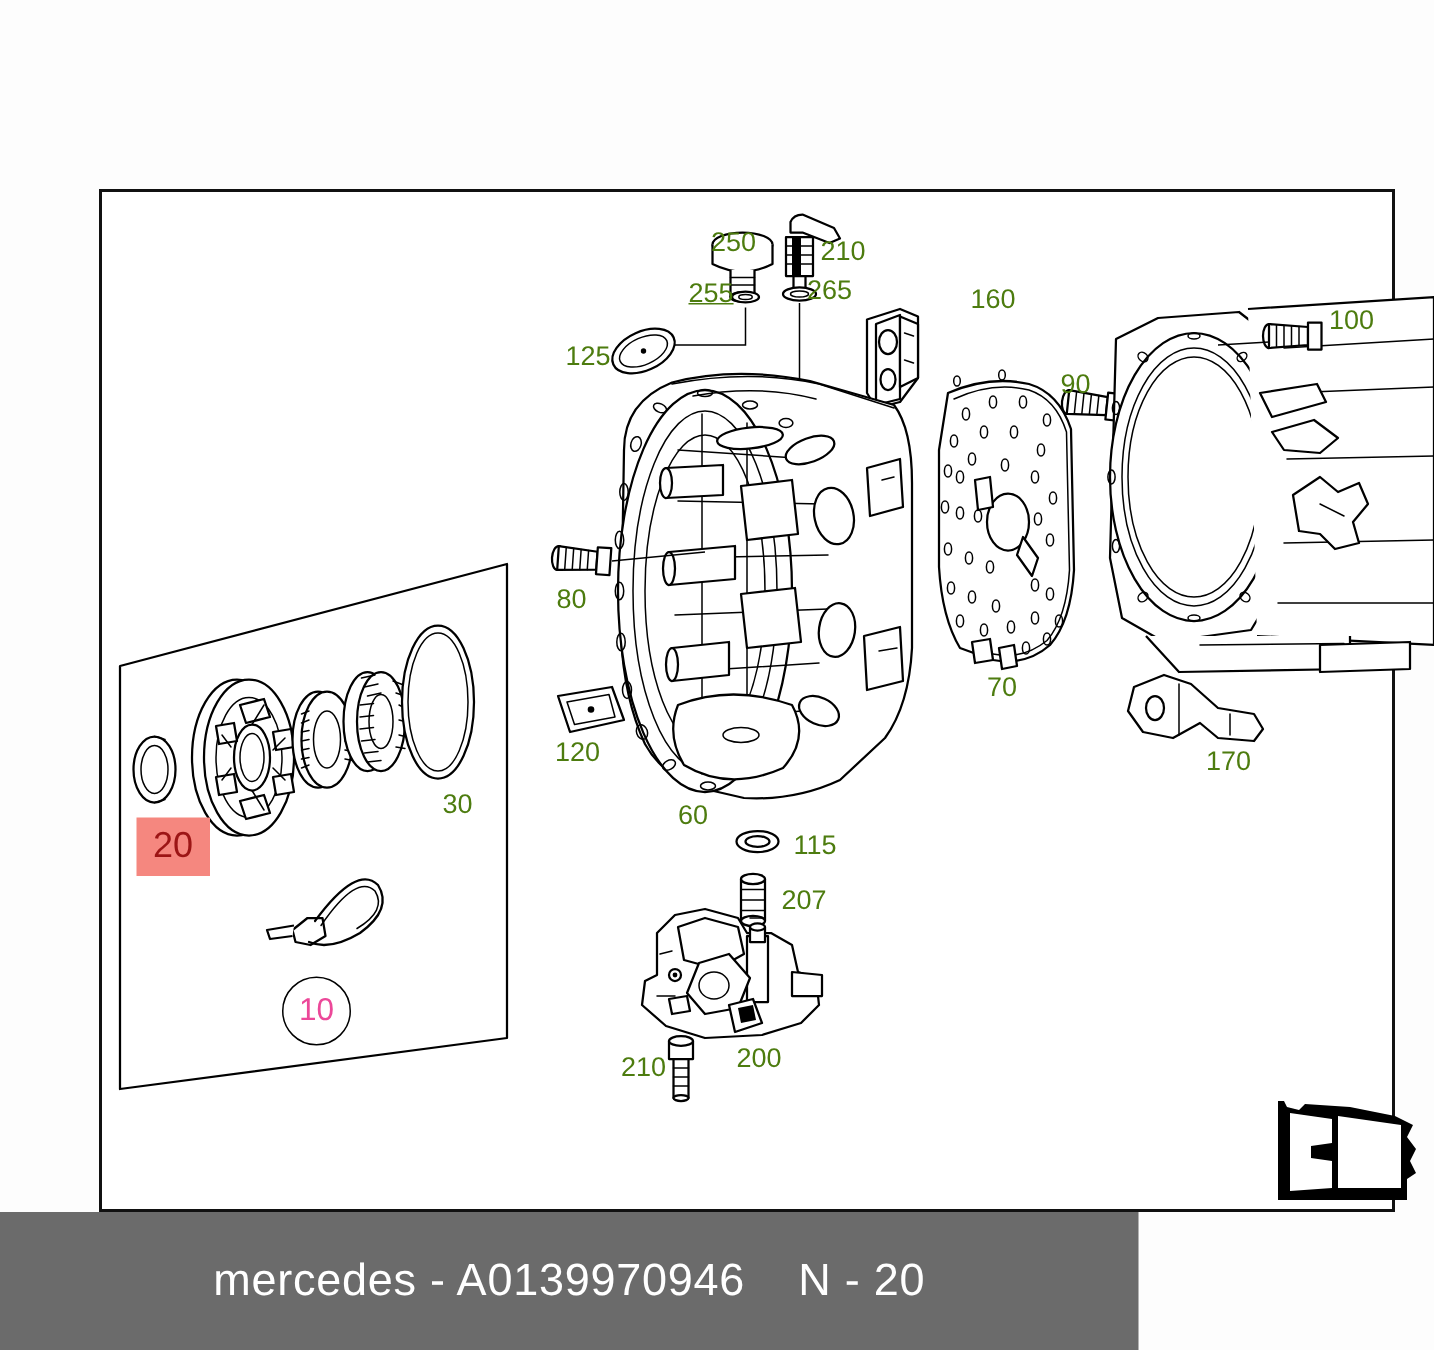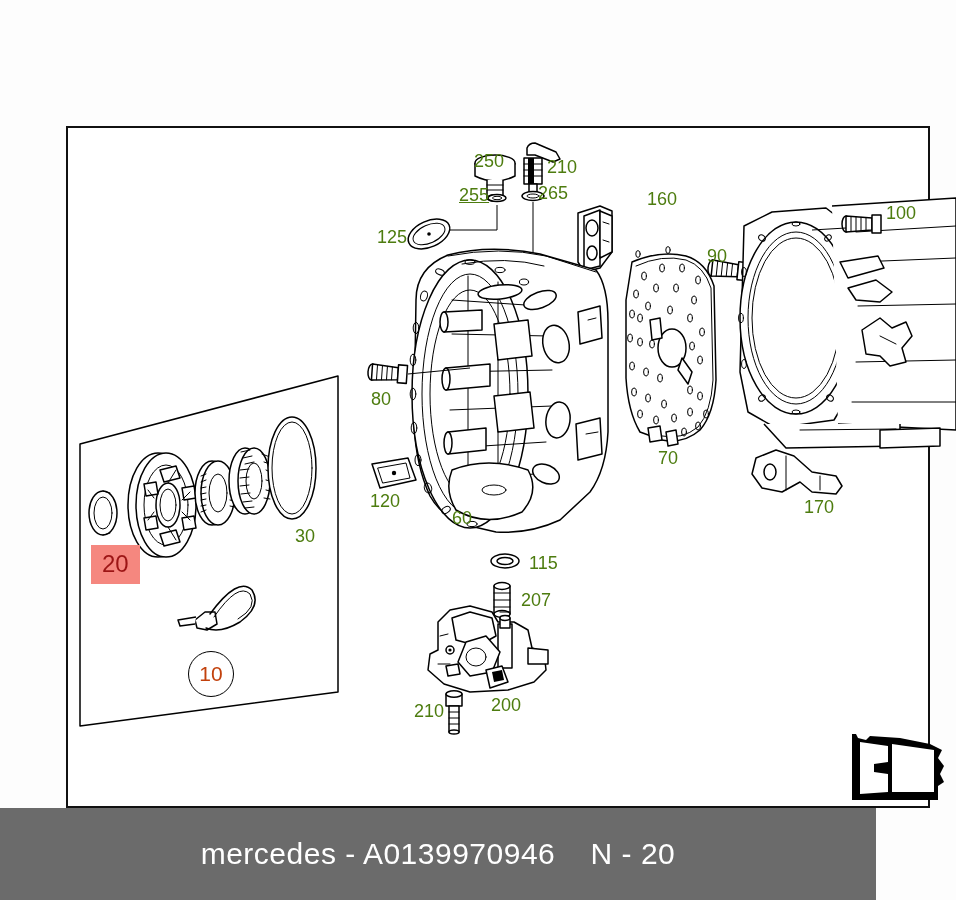--- a/index.html
+++ b/index.html
@@ -17,21 +17,21 @@
     position:absolute;
     left:66px;top:126px;
     width:864px;height:682px;
     border:2px solid #111;
     background:#fff;
     box-sizing:border-box;
   }
 
   
   .footer-band{
-    position:absolute;left:0;top:808px;width:876px;height:92px;
+    position:absolute;left:0;top:808px;width:759px;height:92px;
     background:#6b6b6b;
     display:flex;align-items:center;justify-content:center;
   }
   .footer-text{
     color:#ffffff;
     font-size:30px;
     letter-spacing:.5px;
     white-space:pre;
     font-family:"Liberation Sans", sans-serif;
   }
@@ -54,21 +54,21 @@
     line-height:1;
     font-family:"Liberation Sans", sans-serif;
   }
   .lbl-circ{
     position:absolute;
     width:44px;height:44px;
     border:1.6px solid #000;
     border-radius:50%;
     background:#fff;
     display:flex;align-items:center;justify-content:center;
-    font-size:21px;color:#c2410c;
+    font-size:21px;color:#ec4899;
     font-family:"Liberation Sans", sans-serif;
   }
 
   
   .art{position:absolute;left:0;top:0;width:956px;height:900px;pointer-events:none;}
   .art svg{display:block;}
 </style>
 </head>
 <body>
 
@@ -453,21 +453,21 @@
   <div class="lbl" style="left:474px;top:152px;">250</div>
   <div class="lbl" style="left:459px;top:186px;text-decoration:underline;">255</div>
   <div class="lbl" style="left:547px;top:158px;">210</div>
   <div class="lbl" style="left:538px;top:184px;">265</div>
   <div class="lbl" style="left:609px;top:190px;margin-left:38px;">160</div>
   <div class="lbl" style="left:377px;top:228px;">125</div>
   <div class="lbl" style="left:886px;top:204px;">100</div>
   <div class="lbl" style="left:707px;top:247px;">90</div>
   <div class="lbl" style="left:371px;top:390px;">80</div>
   <div class="lbl" style="left:370px;top:492px;">120</div>
-  <div class="lbl" style="left:452px;top:509px;text-align:center;">60</div>
+  <div class="lbl" style="left:452px;top:534px;text-align:center;">60</div>
   <div class="lbl" style="left:658px;top:449px;">70</div>
   <div class="lbl" style="left:804px;top:498px;">170</div>
   <div class="lbl" style="left:529px;top:554px;">115</div>
   <div class="lbl" style="left:521px;top:591px;">207</div>
   <div class="lbl" style="left:491px;top:696px;">200</div>
   <div class="lbl" style="left:414px;top:702px;">210</div>
   <div class="lbl" style="left:295px;top:527px;text-align:right;">30</div>
 
   <div class="lbl-hl" style="left:91px;top:545px;">20</div>
 

